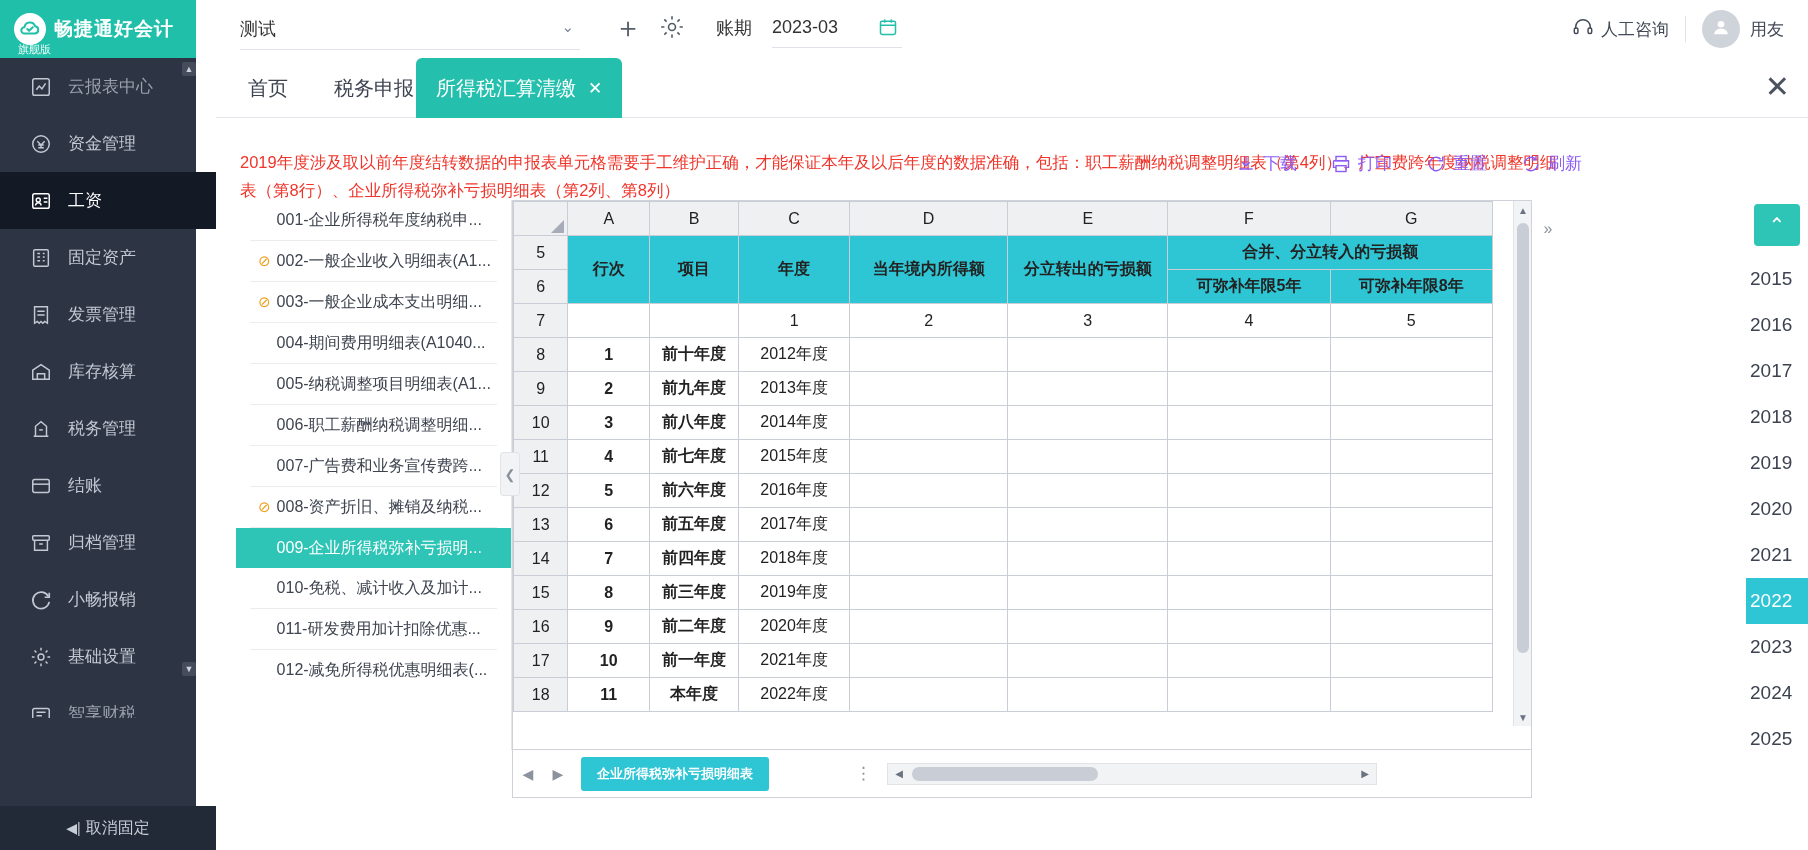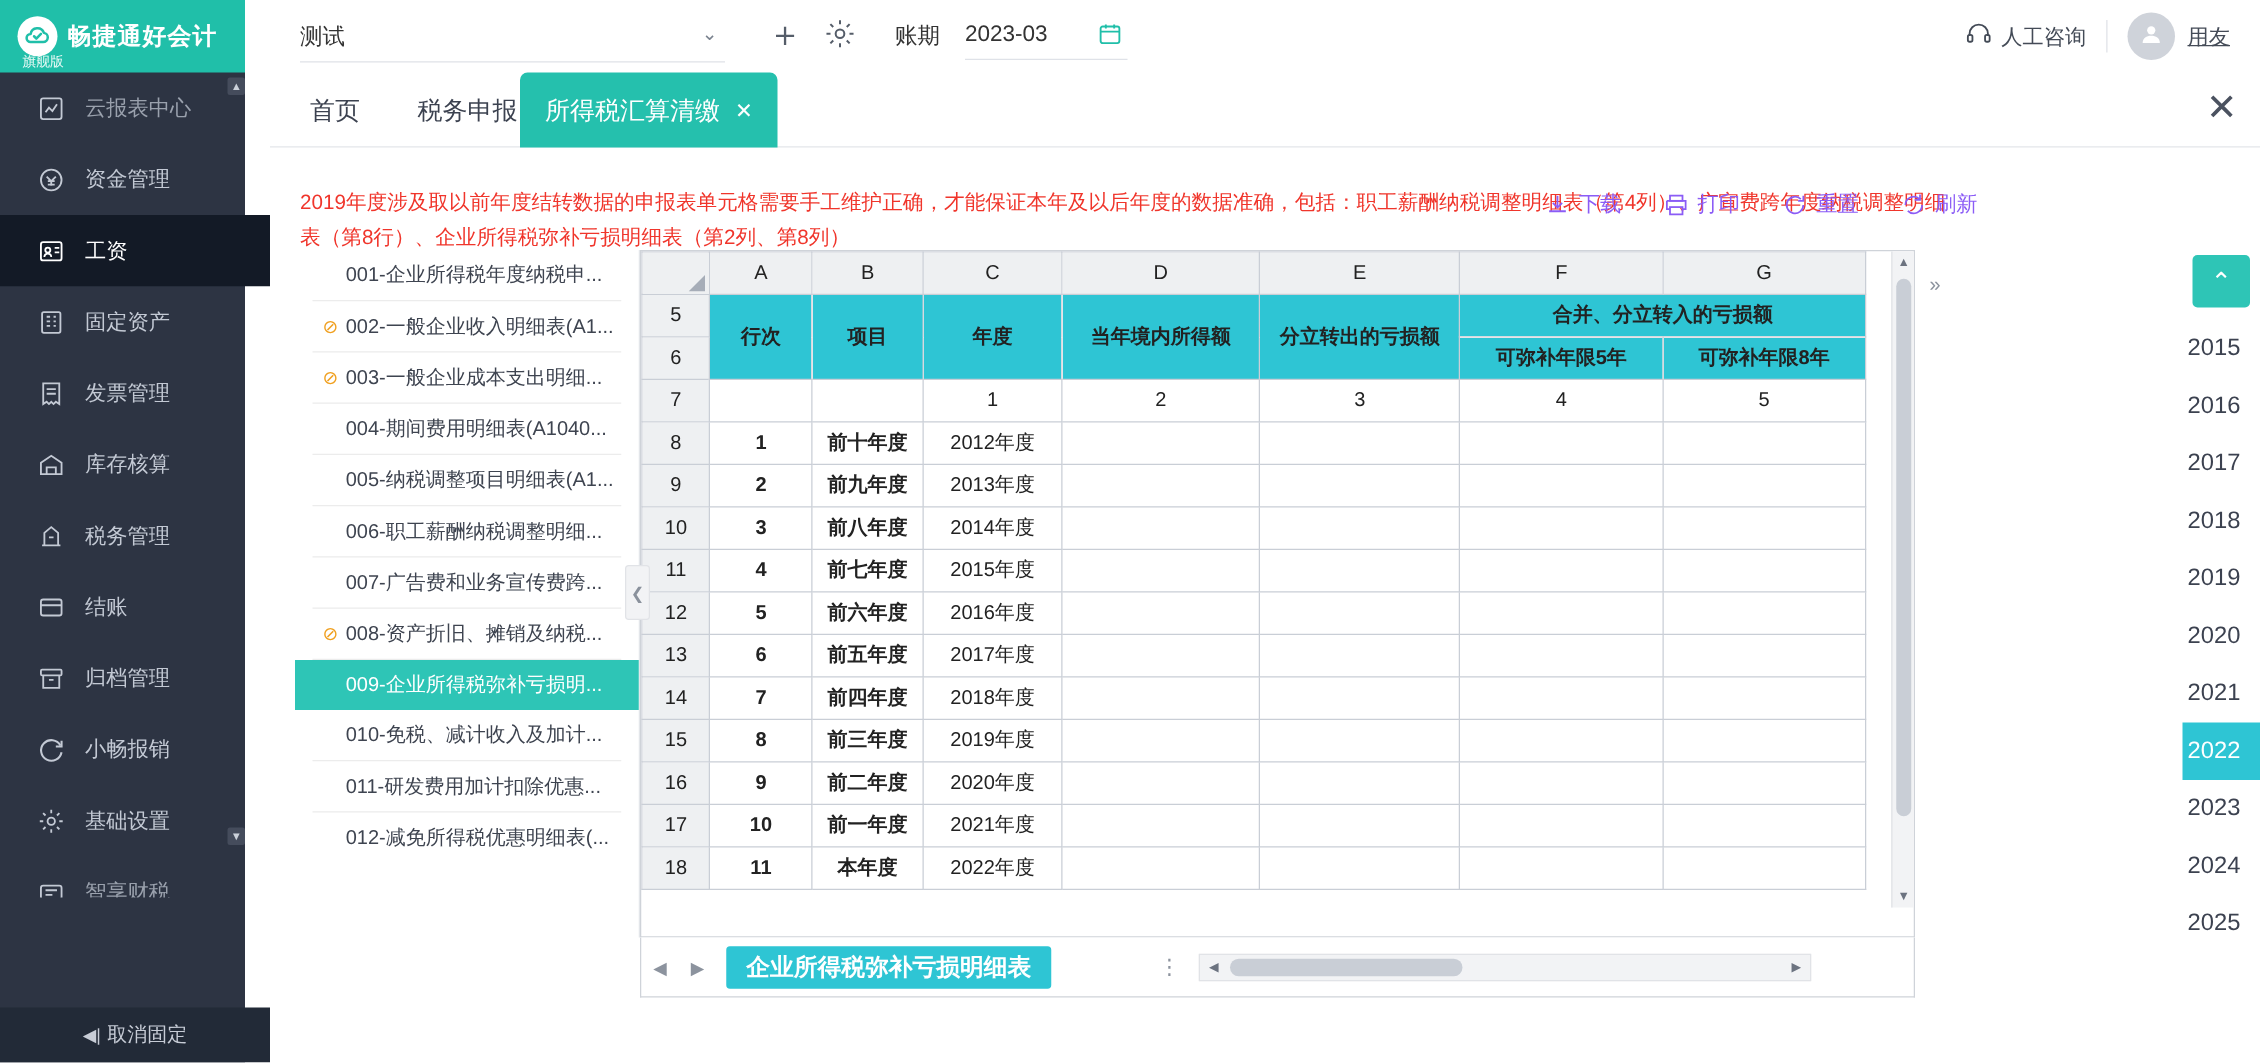--- a/index.html
+++ b/index.html
@@ -145,21 +145,21 @@
   }
   .tb-service .hs { margin-right: 7px; color: #444b57; }
   .tb-sep { width:1px; height: 26px; background: #dfe2e8; margin-right: 16px;}
   .avatar {
     width: 38px; height: 38px; border-radius: 50%;
     background: #cfd3da;
     display:flex; align-items:center; justify-content:center;
     margin-right: 10px;
     color: #fff;
   }
-  .uname { font-size: 17px; color: #444b57; text-decoration: underline; }
+  .uname { font-size: 17px; color: #444b57; }
 
   
   .tabsrow {
     position: absolute; left: 216px; top: 58px;
     width: 1592px; height: 60px;
     background: #fff;
     border-bottom: 1px solid #e3e6ea;
   }
   .tab {
     position: absolute; top: 0;
@@ -323,21 +323,21 @@
     width: 30px; height: 30px;
     display: flex; align-items: center; justify-content: center;
     color: #8c939e; font-size: 14px; cursor: pointer;
   }
   .sheet-tab {
     margin-left: 8px;
     height: 34px;
     padding: 0 16px;
     background: #2ec5d4;
     color: #fff;
-    font-size: 19px; font-weight: bold;
+    font-size: 13px; font-weight: bold;
     display: flex; align-items: center;
     border-radius: 3px;
   }
   .dots-v {
     margin-left: 86px;
     color: #8c939e; font-size: 17px; letter-spacing: 1px;
   }
   .hscroll {
     margin-left: 14px;
     position: relative;

